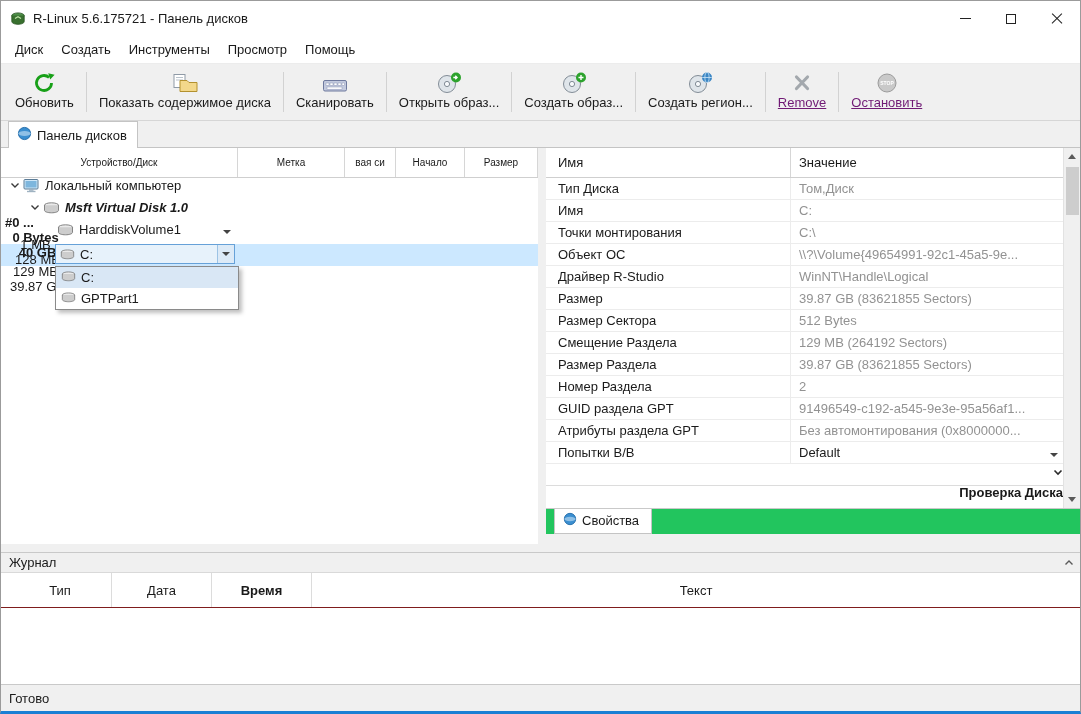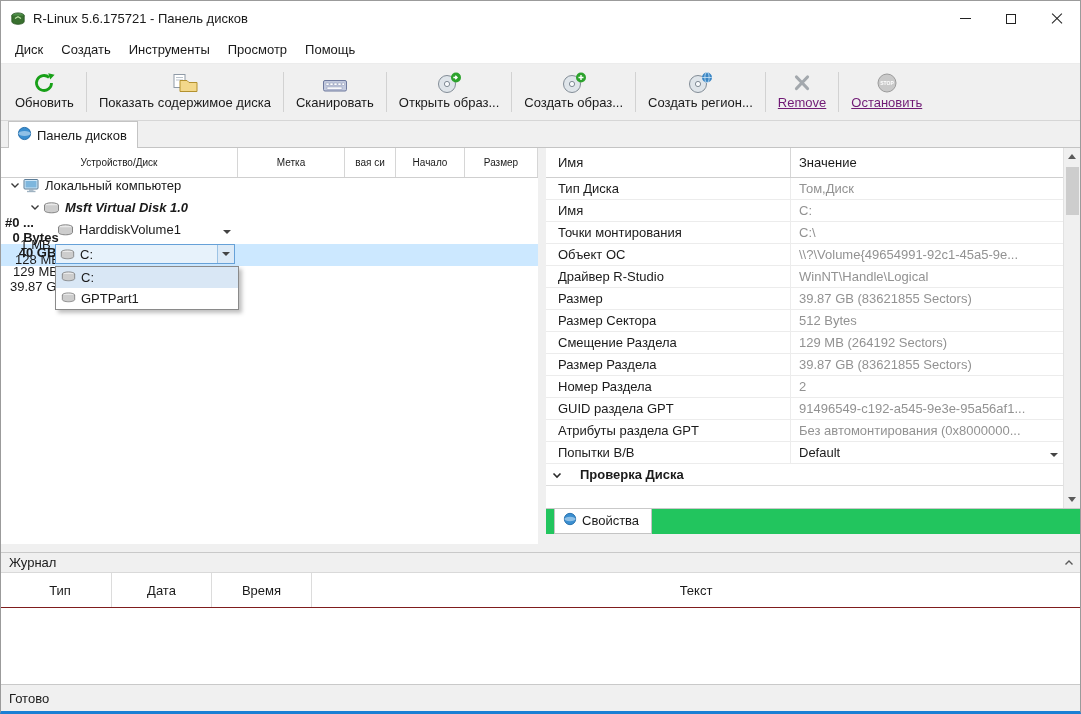--- a/index.html
+++ b/index.html
@@ -71,21 +71,21 @@
   .props { height:360px; display:flex; background:#fff; flex:none; }
   .props-table { flex:1; min-width:0; }
   .props-header { height:30px; display:flex; border-bottom:1px solid #cfcfcf; }
   .ph-name { width:245px; flex:none; display:flex; align-items:center; padding-left:12px; border-right:1px solid #d6d6d6; }
   .ph-val { flex:1; display:flex; align-items:center; padding-left:8px; }
   .prow { height:22px; display:flex; border-bottom:1px solid #ececec; align-items:stretch; }
   .pname { width:245px; flex:none; display:flex; align-items:center; padding-left:12px; border-right:1px solid #ececec; white-space:nowrap; overflow:hidden; }
   .pval { flex:1; display:flex; align-items:center; padding-left:8px; white-space:nowrap; overflow:hidden; color:#929292; }
   .pval.black { color:#1a1a1a; }
   .prow.section { border-bottom:1px solid #dcdcdc; }
-  .prow.section .sec-cell { display:flex; align-items:center; gap:18px; padding-left:6px; font-weight:bold; }
+  .prow.section .sec-cell { display:flex; align-items:flex-end; gap:6px; padding-left:6px; font-weight:bold;flex-direction:column; }
   .pv-dd { margin-left:auto; margin-right:5px; }
 
   .vscroll { width:17px; background:#f0f0f0; border-left:1px solid #e2e2e2; display:flex; flex-direction:column; align-items:center; flex:none; }
   .sb-btn { height:17px; width:17px; display:flex; align-items:center; justify-content:center; flex:none; }
   .sb-up-tri { width:0;height:0;border-left:4px solid transparent;border-right:4px solid transparent;border-bottom:5px solid #5a5a5a; }
   .sb-down-tri { width:0;height:0;border-left:4px solid transparent;border-right:4px solid transparent;border-top:5px solid #5a5a5a; }
   .sb-thumb { width:13px; height:48px; background:#cdcdcd; margin-top:2px; }
   .sb-spacer { flex:1; }
 
   .props-tabs { height:26px; background:#22c55e; display:flex; align-items:flex-start; padding-left:8px; border-top:1px solid #c9c9c9; flex:none; }
@@ -95,21 +95,21 @@
   .hsplit { height:8px; background:#f0f0f0; flex:none; }
 
   
   .log { height:132px; display:flex; flex-direction:column; background:#fff; flex:none; }
   .log-title { height:21px; background:#f0f0f0; border-top:1px solid #c9c9c9; border-bottom:1px solid #d9d9d9; display:flex; align-items:center; padding:0 6px 0 8px; flex:none;justify-content:flex-end; }
   .log-collapse { margin-left:auto; display:flex; align-items:center; }
   .log-header { height:35px; display:flex; border-bottom:1px solid #7f1d1d; flex:none;padding-left:8px; }
   .lh-cell { display:flex; align-items:center; justify-content:center; border-right:1px solid #dcdcdc; }
   .lc-type { width:103px; flex:none; }
   .lc-date { width:100px; flex:none; }
-  .lc-time { width:100px; flex:none; }
+  .lc-time { width:100px; flex:none;font-weight:bold; }
   .lc-text { flex:1; border-right:none; }
   .log-body { flex:1; background:#fff; }
 
   
   .statusbar { height:27px; background:#f0f0f0; border-top:1px solid #c9c9c9; display:flex; align-items:center; padding-left:8px; flex:none; }
 </style>
 </head>
 <body>
 
 <div class="window">

